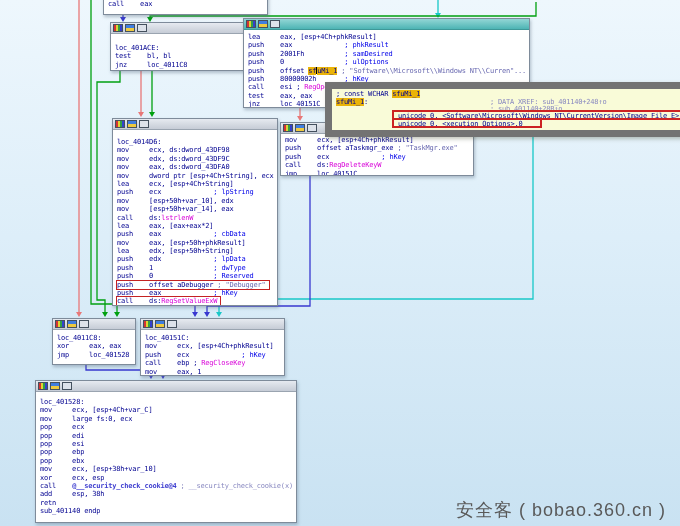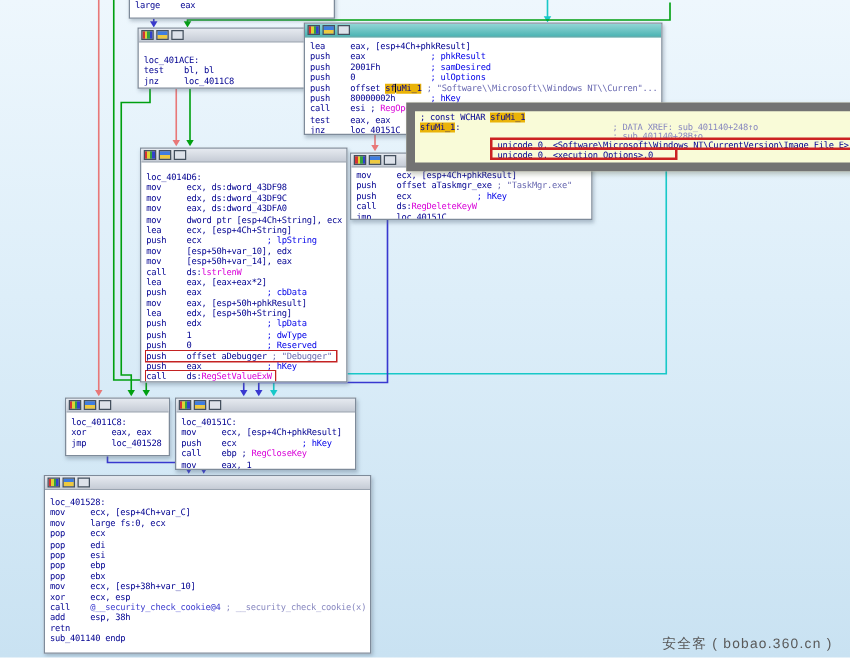--- a/index.html
+++ b/index.html
@@ -24,34 +24,34 @@
   .ic2{background:linear-gradient(180deg,#3f7de0 50%,#eec93f 50%);}
   .ic3{background:#dde2ea;}
   .bod{padding:3px 4px 0 4px;}
   .row{height:8.4px;}
   .boxed{box-shadow:0 0 0 1px #c42222;width:max-content;padding-right:3px;}
   .st-n{color:#000090;}
   .st-b{color:#0000e8;}
   .st-s{color:#6868b0;}
   .st-m{color:#d800d8;}
   .st-g{color:#8888c0;text-align:right;}
-  .st-lib{color:#4040d0;}
+  .st-lib{color:#4040d0;font-weight:bold;}
   .st-h{background:#eab308;color:#000090;}
   .cur{display:inline-block;width:0;border-left:1px solid #000;height:7px;vertical-align:-1px;}
   .popup{
     position:absolute;z-index:3;background:#f9fbd8;border:7px solid #737373;
     box-shadow:2px 2px 4px rgba(80,90,60,.35);
     font-size:7px;letter-spacing:-0.2px;white-space:pre;color:#000090;
   }
   .prow{position:absolute;height:8px;}
   .pbox{position:absolute;border:2px solid #cc2222;box-sizing:border-box;}
   .watermark{
     position:absolute;right:14px;bottom:4px;z-index:4;
     font-family:"Liberation Sans","DejaVu Sans",sans-serif;
-    font-size:11px;color:#595959;letter-spacing:1px;margin-top:44px;
+    font-size:18px;color:#595959;letter-spacing:1px;margin-top:44px;
   }
 </style>
 </head>
 <body>
 
 <div class="canvas">
   <svg class="edges" width="680" height="526" viewBox="0 0 680 526">
       <polyline points="438,0 438,14" fill="none" stroke="#18c8c8" stroke-width="1.3"></polyline>
       <polygon points="435,13 441,13 438,18" fill="#18c8c8"></polygon>
       <polyline points="536,2 536,16 150,16 150,18" fill="none" stroke="#00a010" stroke-width="1.3"></polyline>
@@ -75,21 +75,21 @@
       <polyline points="310,174 310,306 207,306 207,313" fill="none" stroke="#3838d0" stroke-width="1.3"></polyline>
       <polygon points="204,312 210,312 207,317" fill="#3838d0"></polygon>
       <polyline points="195,304 195,313" fill="none" stroke="#3838d0" stroke-width="1.3"></polyline>
       <polygon points="192,312 198,312 195,317" fill="#3838d0"></polygon>
       <polyline points="86,363 86,370 151,370 151,375" fill="none" stroke="#3838d0" stroke-width="1.3"></polyline>
       <polygon points="148,374 154,374 151,379" fill="#3838d0"></polygon>
       <polyline points="163,374 163,375" fill="none" stroke="#3838d0" stroke-width="1.3"></polyline>
       <polygon points="160,374 166,374 163,379" fill="#3838d0"></polygon>
     </svg>
   <div class="blocks" id="blocks">
-      <div class="block" style="left: 103px; top: -14px; width: 163px; height: 27px;"><div class="bod" style="padding-top: 13px;"><div class="row"><span class="st-n">large    eax</span></div></div></div>
+      <div class="block" style="left: 103px; top: -14px; width: 163px; height: 27px;"><div class="bod" style="padding-top: 13px;"><div class="row"><span class="st-n">call    eax</span></div></div></div>
       <div class="block" style="left: 110px; top: 22px; width: 136px; height: 47px;"><div class="tbar"><span class="ic ic1"></span><span class="ic ic2"></span><span class="ic ic3"></span></div><div class="bod" style="padding-top: 10px;"><div class="row"><span class="st-n">loc_401ACE:</span></div><div class="row"><span class="st-n">test    bl, bl</span></div><div class="row"><span class="st-n">jnz     loc_4011C8</span></div></div></div>
       <div class="block sel" style="left: 243px; top: 18px; width: 285px; height: 88px;"><div class="tbar"><span class="ic ic1"></span><span class="ic ic2"></span><span class="ic ic3"></span></div><div class="bod" style="padding-top: 3px;"><div class="row"><span class="st-n">lea     eax, [esp+4Ch+phkResult]</span></div><div class="row"><span class="st-n">push    eax</span><span class="st-n">             </span><span class="st-b">; phkResult</span></div><div class="row"><span class="st-n">push    2001Fh</span><span class="st-n">          </span><span class="st-b">; samDesired</span></div><div class="row"><span class="st-n">push    0</span><span class="st-n">               </span><span class="st-b">; ulOptions</span></div><div class="row"><span class="st-n">push    offset </span><span class="st-h">sf</span><span class="cur"></span><span class="st-h">uMi_1</span><span class="st-n"> </span><span class="st-s">; "Software\\Microsoft\\Windows NT\\Curren"...</span></div><div class="row"><span class="st-n">push    80000002h</span><span class="st-n">       </span><span class="st-b">; hKey</span></div><div class="row"><span class="st-n">call    esi ; </span><span class="st-m">RegOpe</span></div><div class="row"><span class="st-n">test    eax, eax</span></div><div class="row"><span class="st-n">jnz     loc_40151C</span></div></div></div>
       <div class="block" style="left: 112px; top: 118px; width: 164px; height: 186px;"><div class="tbar"><span class="ic ic1"></span><span class="ic ic2"></span><span class="ic ic3"></span></div><div class="bod" style="padding-top: 8px;"><div class="row"><span class="st-n">loc_4014D6:</span></div><div class="row"><span class="st-n">mov     ecx, ds:dword_43DF98</span></div><div class="row"><span class="st-n">mov     edx, ds:dword_43DF9C</span></div><div class="row"><span class="st-n">mov     eax, ds:dword_43DFA0</span></div><div class="row"><span class="st-n">mov     dword ptr [esp+4Ch+String], ecx</span></div><div class="row"><span class="st-n">lea     ecx, [esp+4Ch+String]</span></div><div class="row"><span class="st-n">push    ecx</span><span class="st-n">             </span><span class="st-b">; lpString</span></div><div class="row"><span class="st-n">mov     [esp+50h+var_10], edx</span></div><div class="row"><span class="st-n">mov     [esp+50h+var_14], eax</span></div><div class="row"><span class="st-n">call    ds:</span><span class="st-m">lstrlenW</span></div><div class="row"><span class="st-n">lea     eax, [eax+eax*2]</span></div><div class="row"><span class="st-n">push    eax</span><span class="st-n">             </span><span class="st-b">; cbData</span></div><div class="row"><span class="st-n">mov     eax, [esp+50h+phkResult]</span></div><div class="row"><span class="st-n">lea     edx, [esp+50h+String]</span></div><div class="row"><span class="st-n">push    edx</span><span class="st-n">             </span><span class="st-b">; lpData</span></div><div class="row"><span class="st-n">push    1</span><span class="st-n">               </span><span class="st-b">; dwType</span></div><div class="row"><span class="st-n">push    0</span><span class="st-n">               </span><span class="st-b">; Reserved</span></div><div class="row boxed"><span class="st-n">push    offset aDebugger </span><span class="st-s">; "Debugger"</span></div><div class="row"><span class="st-n">push    eax</span><span class="st-n">             </span><span class="st-b">; hKey</span></div><div class="row boxed"><span class="st-n">call    ds:</span><span class="st-m">RegSetValueExW</span></div></div></div>
       <div class="block" style="left: 280px; top: 122px; width: 192px; height: 52px;"><div class="tbar"><span class="ic ic1"></span><span class="ic ic2"></span><span class="ic ic3"></span></div><div class="bod" style="padding-top: 2px;"><div class="row"><span class="st-n">mov     ecx, [esp+4Ch+phkResult]</span></div><div class="row"><span class="st-n">push    offset aTaskmgr_exe </span><span class="st-s">; "TaskMgr.exe"</span></div><div class="row"><span class="st-n">push    ecx</span><span class="st-n">             </span><span class="st-b">; hKey</span></div><div class="row"><span class="st-n">call    ds:</span><span class="st-m">RegDeleteKeyW</span></div><div class="row"><span class="st-n">jmp     loc_40151C</span></div></div></div>
       <div class="block" style="left: 52px; top: 318px; width: 82px; height: 45px;"><div class="tbar"><span class="ic ic1"></span><span class="ic ic2"></span><span class="ic ic3"></span></div><div class="bod" style="padding-top: 4px;"><div class="row"><span class="st-n">loc_4011C8:</span></div><div class="row"><span class="st-n">xor     eax, eax</span></div><div class="row"><span class="st-n">jmp     loc_401528</span></div></div></div>
       <div class="block" style="left: 140px; top: 318px; width: 143px; height: 56px;"><div class="tbar"><span class="ic ic1"></span><span class="ic ic2"></span><span class="ic ic3"></span></div><div class="bod" style="padding-top: 4px;"><div class="row"><span class="st-n">loc_40151C:</span></div><div class="row"><span class="st-n">mov     ecx, [esp+4Ch+phkResult]</span></div><div class="row"><span class="st-n">push    ecx</span><span class="st-n">             </span><span class="st-b">; hKey</span></div><div class="row"><span class="st-n">call    ebp ; </span><span class="st-m">RegCloseKey</span></div><div class="row"><span class="st-n">mov     eax, 1</span></div></div></div>
       <div class="block" style="left: 35px; top: 380px; width: 260px; height: 141px;"><div class="tbar"><span class="ic ic1"></span><span class="ic ic2"></span><span class="ic ic3"></span></div><div class="bod" style="padding-top: 6px;"><div class="row"><span class="st-n">loc_401528:</span></div><div class="row"><span class="st-n">mov     ecx, [esp+4Ch+var_C]</span></div><div class="row"><span class="st-n">mov     large fs:0, ecx</span></div><div class="row"><span class="st-n">pop     ecx</span></div><div class="row"><span class="st-n">pop     edi</span></div><div class="row"><span class="st-n">pop     esi</span></div><div class="row"><span class="st-n">pop     ebp</span></div><div class="row"><span class="st-n">pop     ebx</span></div><div class="row"><span class="st-n">mov     ecx, [esp+38h+var_10]</span></div><div class="row"><span class="st-n">xor     ecx, esp</span></div><div class="row"><span class="st-n">call    </span><span class="st-lib">@__security_check_cookie@4</span><span class="st-g"> ; __security_check_cookie(x)</span></div><div class="row"><span class="st-n">add     esp, 38h</span></div><div class="row"><span class="st-n">retn</span></div><div class="row"><span class="st-n">sub_401140 endp</span></div></div></div>
     </div>
   <div class="popup" id="popup" style="left: 325px; top: 82px; width: 351px; height: 41px;"><div class="prow" style="left: 4px; top: 1px;"><span class="st-n">; const WCHAR </span><span class="st-h">sfuMi_1</span></div><div class="prow" style="left: 4px; top: 9px;"><span class="st-h">sfuMi_1</span><span class="st-n">:</span></div><div class="prow" style="left: 158px; top: 9px;"><span class="st-g">; DATA XREF: sub_401140+248↑o</span></div><div class="prow" style="left: 158px; top: 16px;"><span class="st-g">; sub_401140+28B↑o</span></div><div class="prow" style="left: 66px; top: 23px;"><span class="st-n">unicode 0, &lt;Software\Microsoft\Windows NT\CurrentVersion\Image File E&gt;</span></div><div class="prow" style="left: 66px; top: 31px;"><span class="st-n">unicode 0, &lt;xecution Options&gt;,0</span></div><div class="pbox" style="left: 60px; top: 20.5px; width: 292px; height: 10px;"></div><div class="pbox" style="left: 60px; top: 29px; width: 150px; height: 10px;"></div></div>
   <div class="watermark">安全客 ( bobao.360.cn )</div>

